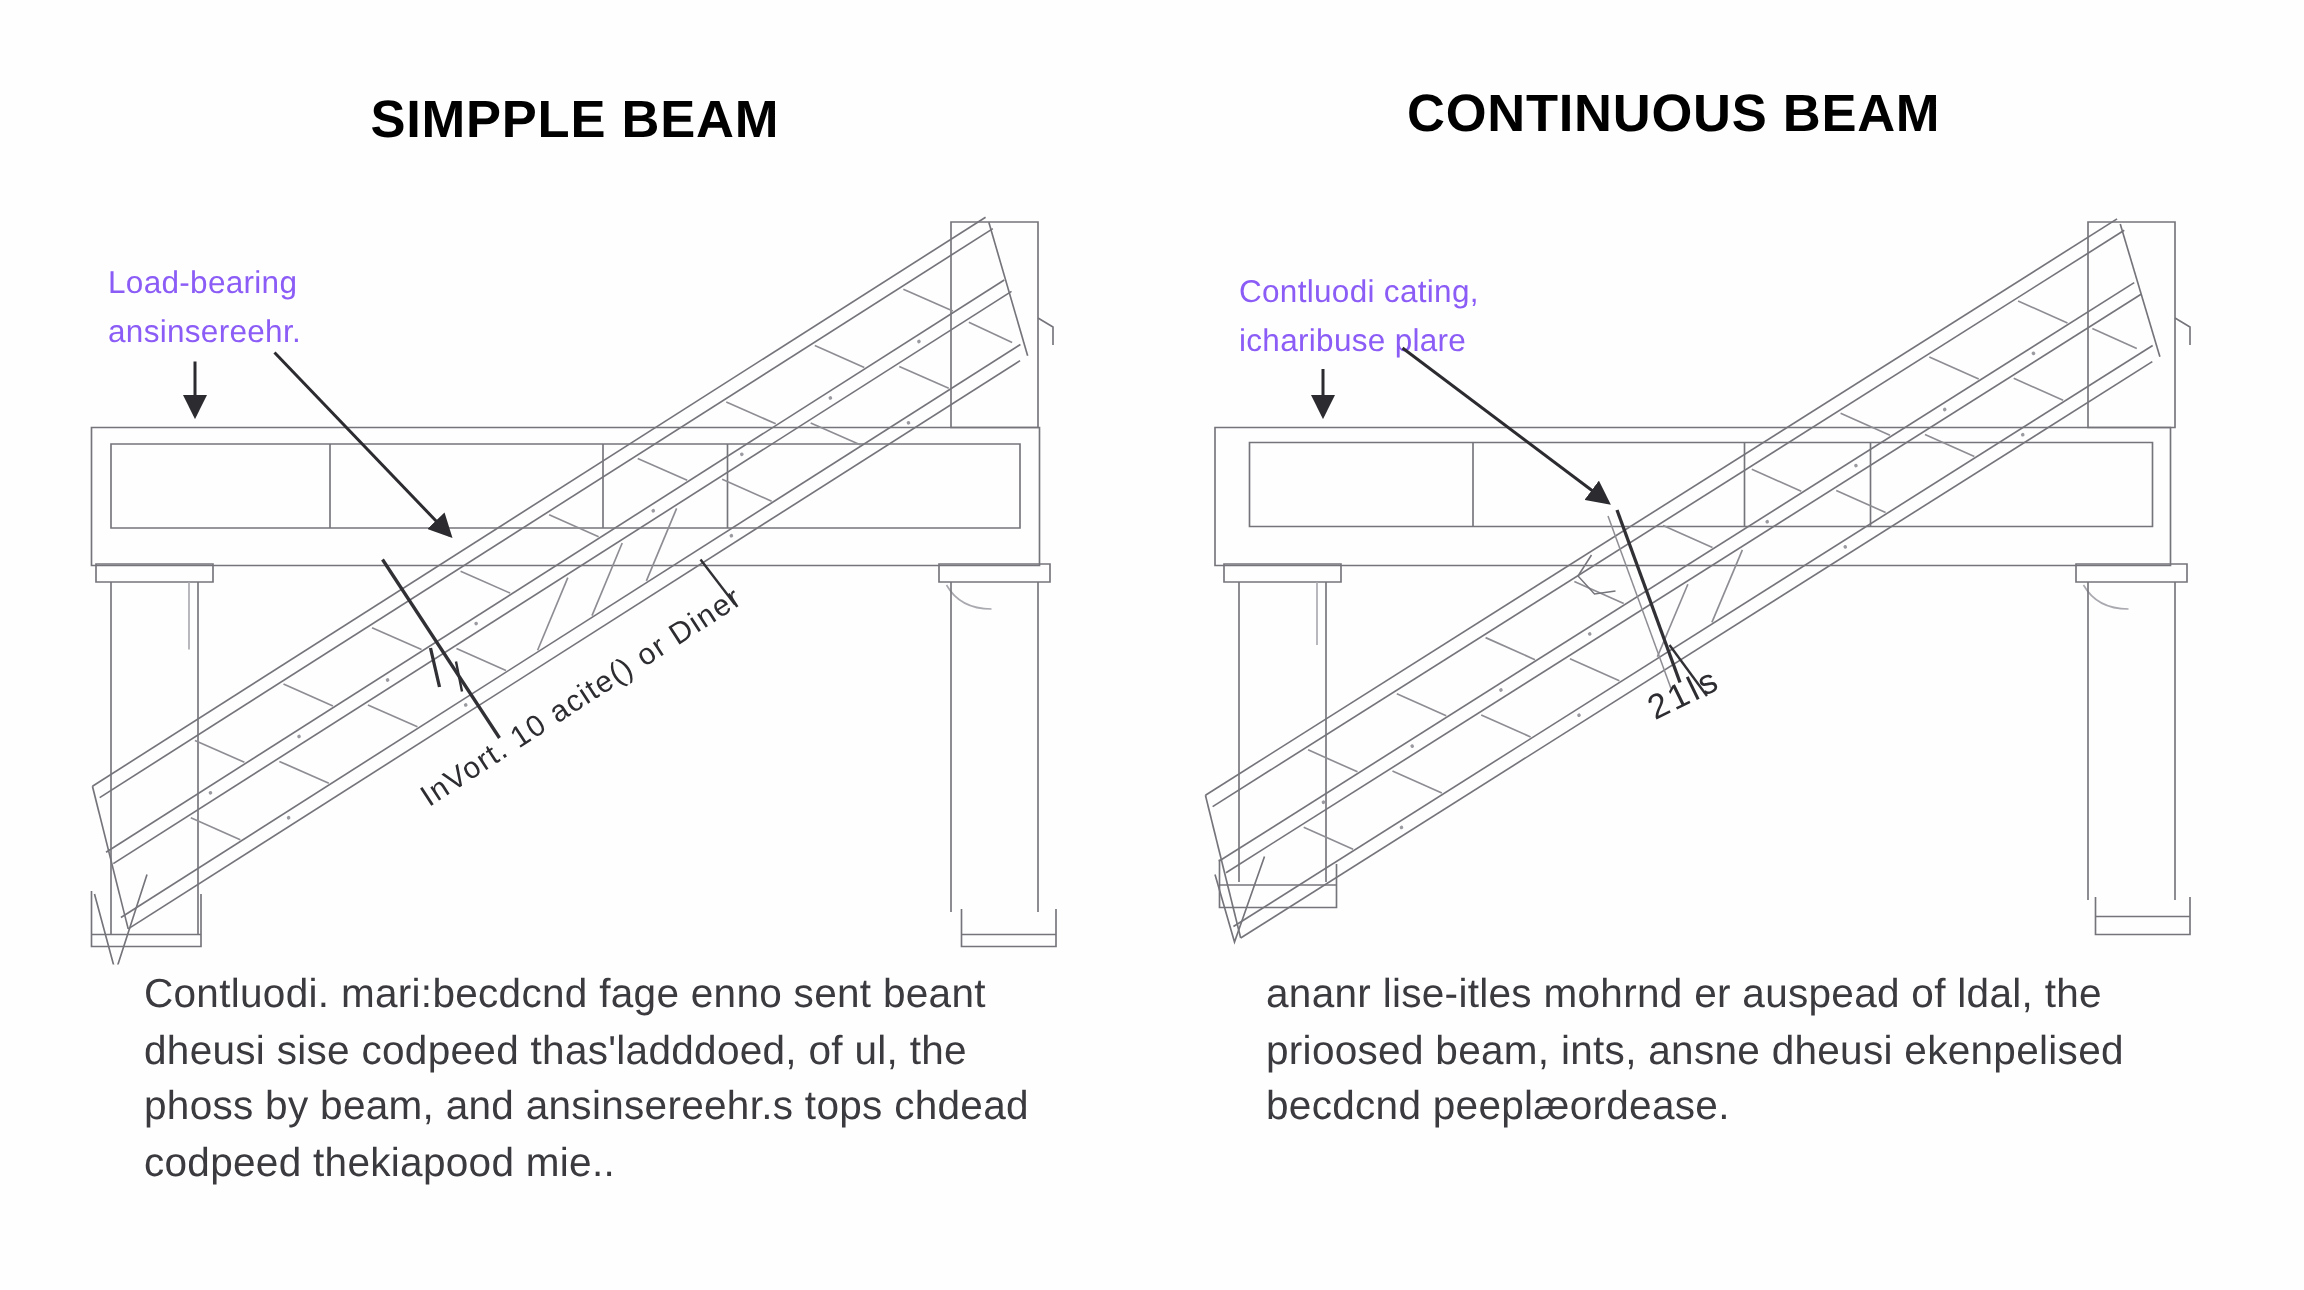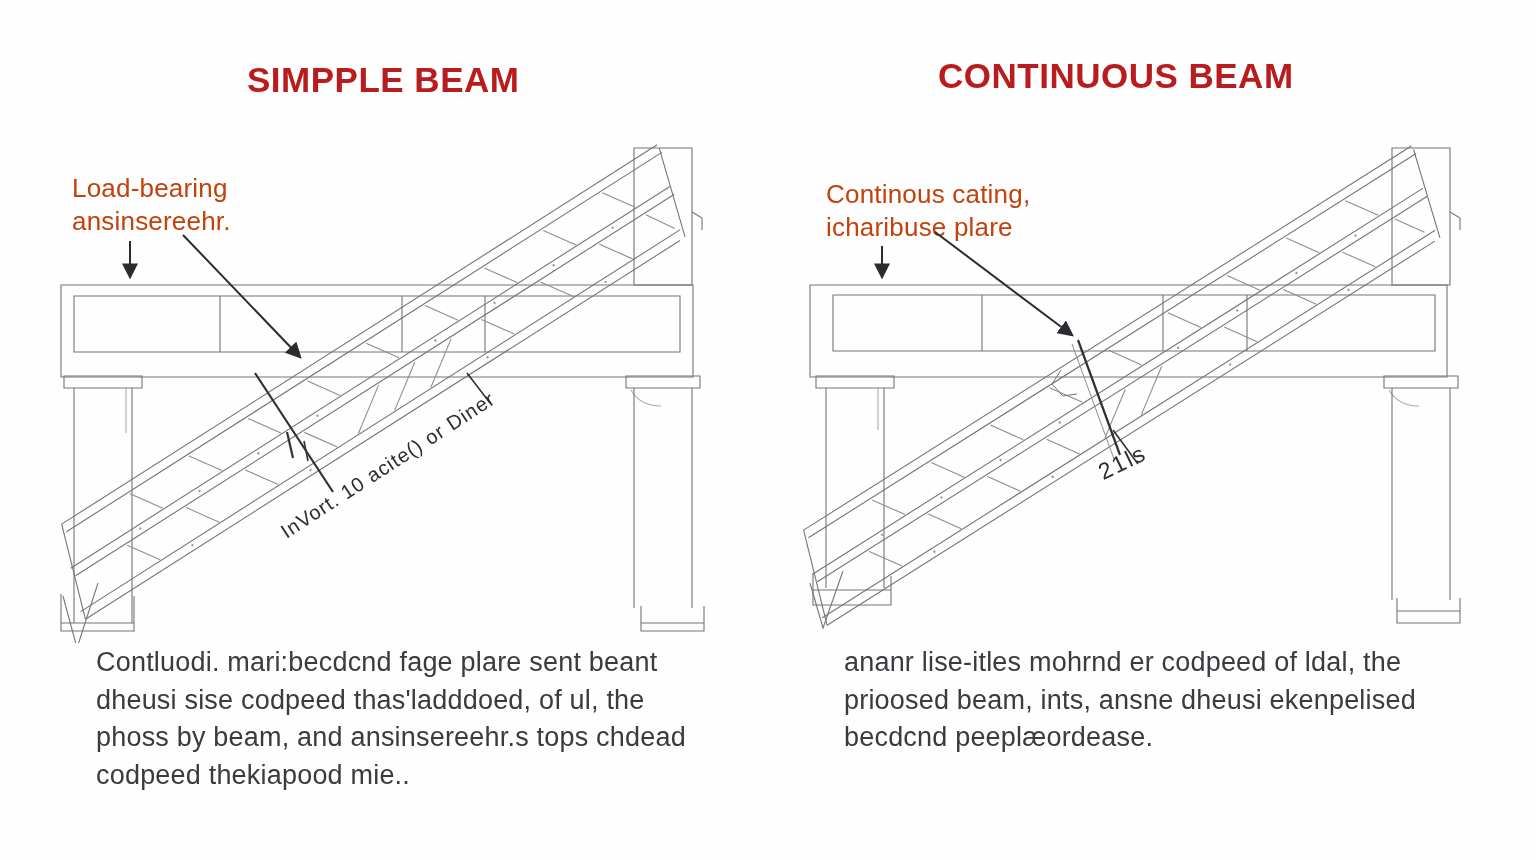--- a/index.html
+++ b/index.html
@@ -2,27 +2,27 @@
 <html><head>
 <meta charset="utf-8">
 <style>
   html,body{margin:0;padding:0;}
   body{
     width:1536px;height:860px;background:#ffffff;overflow:hidden;
     font-family:"Liberation Sans", sans-serif;
   }
   .canvas{position:relative;width:1536px;height:860px;background:#fefefe;}
   .title{
-    position:absolute;margin:0;font-size:35px;font-weight:700;color:#b91c1c;
+    position:absolute;margin:0;font-size:35px;font-weight:700;color:#000000;
     letter-spacing:0.5px;white-space:nowrap;
   }
   .t1{left:247px;top:60px;}
   .t2{left:938px;top:56px;}
   .annotation{
-    position:absolute;font-size:26px;line-height:33px;color:#c2410c;
+    position:absolute;font-size:21px;line-height:33px;color:#8b5cf6;
     letter-spacing:0.2px;white-space:nowrap;
   }
   .a1{left:72px;top:172px;}
   .a2{left:826px;top:178px;}
   .drawing{position:absolute;width:700px;height:515px;}
   .d1{left:30px;top:128px;}
   .d2{left:795px;top:128px;}
   .beam-label{
     position:absolute;color:#2c2c31;white-space:nowrap;transform-origin:0 50%;
   }
@@ -146,30 +146,30 @@
       <line x1="437" y1="245" x2="460" y2="275" stroke-width="1.6"></line>
     </g>
 
     <line x1="100" y1="113" x2="100" y2="149" stroke="#2b2b30" stroke-width="2" marker-end="url(#ah-l)"></line>
     <line x1="153" y1="107" x2="270" y2="229" stroke="#2b2b30" stroke-width="2" marker-end="url(#ah-l)"></line>
   </svg>
 
   <div class="beam-label bl1">InVort. 10 acite() or Diner</div>
 
   <div class="caption c1">
-    <div>Contluodi. mari:becdcnd fage plare sent beant</div>
+    <div>Contluodi. mari:becdcnd fage enno sent beant</div>
     <div>dheusi sise codpeed thas'ladddoed, of ul, the</div>
     <div>phoss by beam, and ansinsereehr.s tops chdead</div>
     <div>codpeed thekiapood mie..</div>
   </div>
 
   <h1 class="title t2">CONTINUOUS BEAM</h1>
 
   <div class="annotation a2">
-    <div>Continous cating,</div>
+    <div>Contluodi cating,</div>
     <div>icharibuse plare</div>
   </div>
 
   <svg class="drawing d2" viewBox="0 0 700 515" fill="none" stroke="#74747b" stroke-width="1.1">
     <defs>
       <marker id="ah-r" viewBox="0 0 10 10" refX="8.5" refY="5" markerWidth="8" markerHeight="8" orient="auto">
         <path d="M0,0 L10,5 L0,10 z" fill="#2b2b30" stroke="none"></path>
       </marker>
     </defs>
 
@@ -263,18 +263,18 @@
       <line x1="318" y1="302" x2="343" y2="336" stroke-width="1.6"></line>
     </g>
 
     <line x1="87" y1="118" x2="87" y2="149" stroke="#2b2b30" stroke-width="2" marker-end="url(#ah-r)"></line>
     <line x1="140" y1="104" x2="277" y2="207" stroke="#2b2b30" stroke-width="2" marker-end="url(#ah-r)"></line>
   </svg>
 
   <div class="beam-label bl2">21ls</div>
 
   <div class="caption c2">
-    <div>ananr lise-itles mohrnd er codpeed of ldal, the</div>
+    <div>ananr lise-itles mohrnd er auspead of ldal, the</div>
     <div>prioosed beam, ints, ansne dheusi ekenpelised</div>
     <div>becdcnd peeplæordease.</div>
   </div>
 
 </div>
 
 </body></html>

